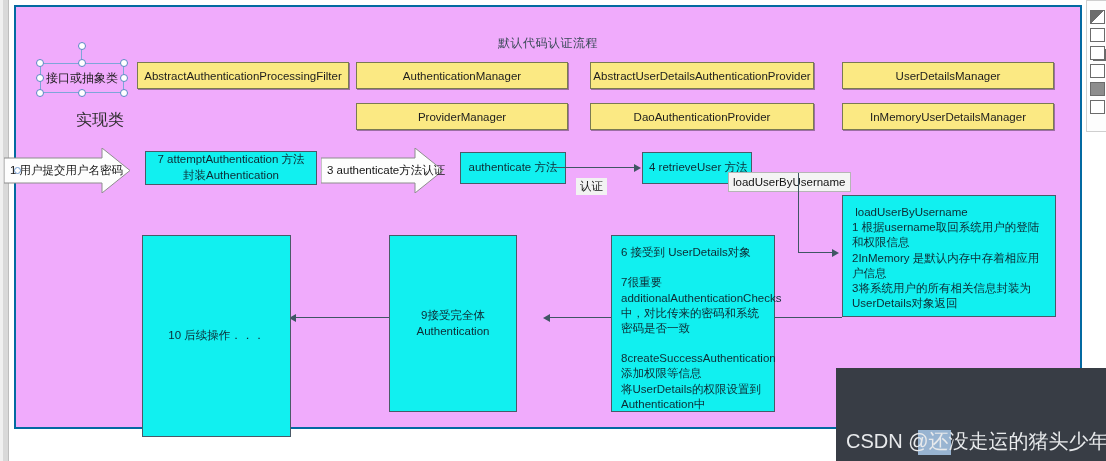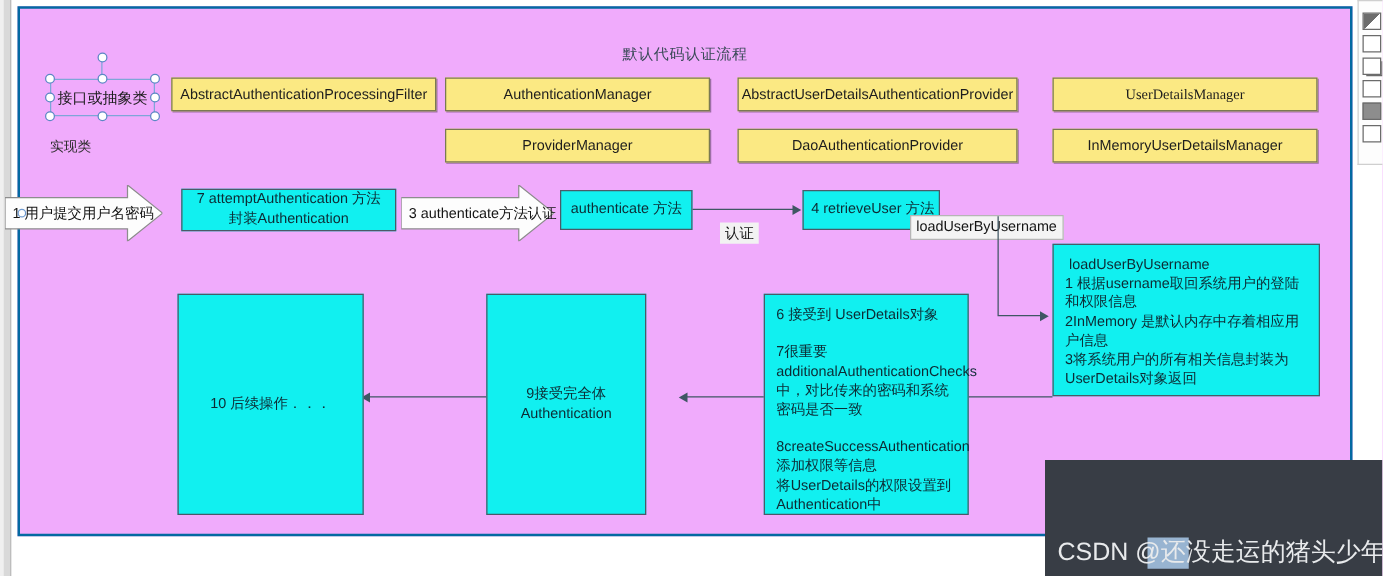--- a/index.html
+++ b/index.html
@@ -26,21 +26,21 @@
   .canvas{
     position:absolute;left:14px;top:5px;width:1068px;height:424px;
     background:#f0abfc;border:2px solid #0369a1;box-sizing:border-box;
   }
   .title{
     position:absolute;left:0;top:28px;width:100%;text-align:center;
     font-size:12px;color:#3a4a58;letter-spacing:.5px;
   }
 
   
-  .row-label{position:absolute;font-size:11px;color:#2d2d2d;text-align:left;}
+  .row-label{position:absolute;font-size:16px;color:#2d2d2d;text-align:right;}
 
   
   .sel-wrap{position:absolute;left:24px;top:56px;width:84px;height:30px;}
   .sel-wrap .sel-box{position:absolute;inset:0;border:1px solid #7ea6d8;background:transparent;}
   .sel-wrap .sel-text{position:absolute;inset:0;display:flex;align-items:center;justify-content:center;font-size:12px;color:#1c1c1c;white-space:nowrap;}
   .hnd{position:absolute;width:6px;height:6px;background:#ffffff;border:1px solid #5b87c4;border-radius:50%;}
   .hstem{position:absolute;left:41px;top:-15px;width:1px;height:15px;background:#7ea6d8;}
   .hrot{position:absolute;left:38px;top:-21px;width:6px;height:6px;background:#fff;border:1px solid #5b87c4;border-radius:50%;}
 
   
@@ -115,21 +115,21 @@
       <div class="hnd" style="left:-4px;top:26px"></div>
       <div class="hnd" style="left:38px;top:26px"></div>
       <div class="hnd" style="left:80px;top:26px"></div>
     </div>
 
     <div class="row-label" style="left:24px;top:103px;width:84px;">实现类</div>
 
     <div class="ybox" style="left:121px;top:55px;width:212px;height:27px;">AbstractAuthenticationProcessingFilter</div>
     <div class="ybox" style="left:340px;top:55px;width:212px;height:27px;">AuthenticationManager</div>
     <div class="ybox" style="left:574px;top:55px;width:224px;height:27px;">AbstractUserDetailsAuthenticationProvider</div>
-    <div class="ybox" style="left:826px;top:55px;width:212px;height:27px;font-family:Liberation Serif, serif;">UserDetailsManager</div>
+    <div class="ybox" style="left:826px;top:55px;width:212px;height:27px;">UserDetailsManager</div>
 
     <div class="ybox" style="left:340px;top:96px;width:212px;height:27px;">ProviderManager</div>
     <div class="ybox" style="left:826px;top:96px;width:212px;height:27px;">InMemoryUserDetailsManager</div>
     <div class="ybox" style="left:574px;top:96px;width:224px;height:27px;">DaoAuthenticationProvider</div>
 
     <div class="parrow" style="left:-12px;top:141px;width:126px;height:45px;">
       <svg width="126" height="45" viewBox="0 0 126 45">
         <polygon points="0,10 98,10 98,0 126,22.5 98,45 98,35 0,35" fill="#fdfdfd" stroke="#8d8d8d" stroke-width="1"></polygon>
       </svg>
       <div class="ptext" style="left:6px;">1 用户提交用户名密码</div>
@@ -139,21 +139,21 @@
     <div class="cbox center" style="left:129px;top:144px;width:172px;height:34px;white-space:pre-line;">7 attemptAuthentication 方法
 封装Authentication</div>
 
     <div class="parrow" style="left:305px;top:141px;width:122px;height:45px;">
       <svg width="122" height="45" viewBox="0 0 122 45">
         <polygon points="0,10 94,10 94,0 122,22.5 94,45 94,35 0,35" fill="#fdfdfd" stroke="#8d8d8d" stroke-width="1"></polygon>
       </svg>
       <div class="ptext" style="left:6px;">3 authenticate方法认证</div>
     </div>
 
-    <div class="cbox center" style="left:432px;top:145px;width:106px;height:32px;">authenticate 方法</div>
+    <div class="cbox center" style="left:444px;top:145px;width:106px;height:32px;">authenticate 方法</div>
 
     <div class="ln lnh" style="left:538px;top:160px;width:82px;"></div>
     <div class="ahead right" style="left:618px;top:157px;"></div>
     <div class="chip plain" style="left:560px;top:152px;height:17px;">认证</div>
 
     <div class="cbox center" style="left:626px;top:145px;width:110px;height:32px;justify-content:flex-start;padding-left:6px;">4 retrieveUser 方法</div>
 
     <div class="chip" style="left:712px;top:146px;height:20px;border-color:#b5b5b5;">loadUserByUsername</div>
 
     <div class="ln lnv" style="left:782px;top:166px;height:79px;"></div>
@@ -181,21 +181,21 @@
 
     <div class="ln lnh" style="left:529px;top:310px;width:66px;"></div>
     <div class="ahead left" style="left:527px;top:307px;"></div>
 
     <div class="cbox center" style="left:373px;top:228px;width:128px;height:177px;white-space:pre-line;">9接受完全体
 Authentication</div>
 
     <div class="ln lnh" style="left:275px;top:310px;width:98px;"></div>
     <div class="ahead left" style="left:273px;top:307px;"></div>
 
-    <div class="cbox center" style="left:126px;top:228px;width:149px;height:177px;">10 后续操作．．．</div>
+    <div class="cbox center" style="left:126px;top:228px;width:149px;height:202px;">10 后续操作．．．</div>
 
   </div>
 
   <div class="right-rail">
     <div class="rail-top"></div>
     <div class="rail-ico half"></div>
     <div class="rail-ico"></div>
     <div class="rail-ico dbl"></div>
     <div class="rail-ico"></div>
     <div class="rail-ico solid"></div>

